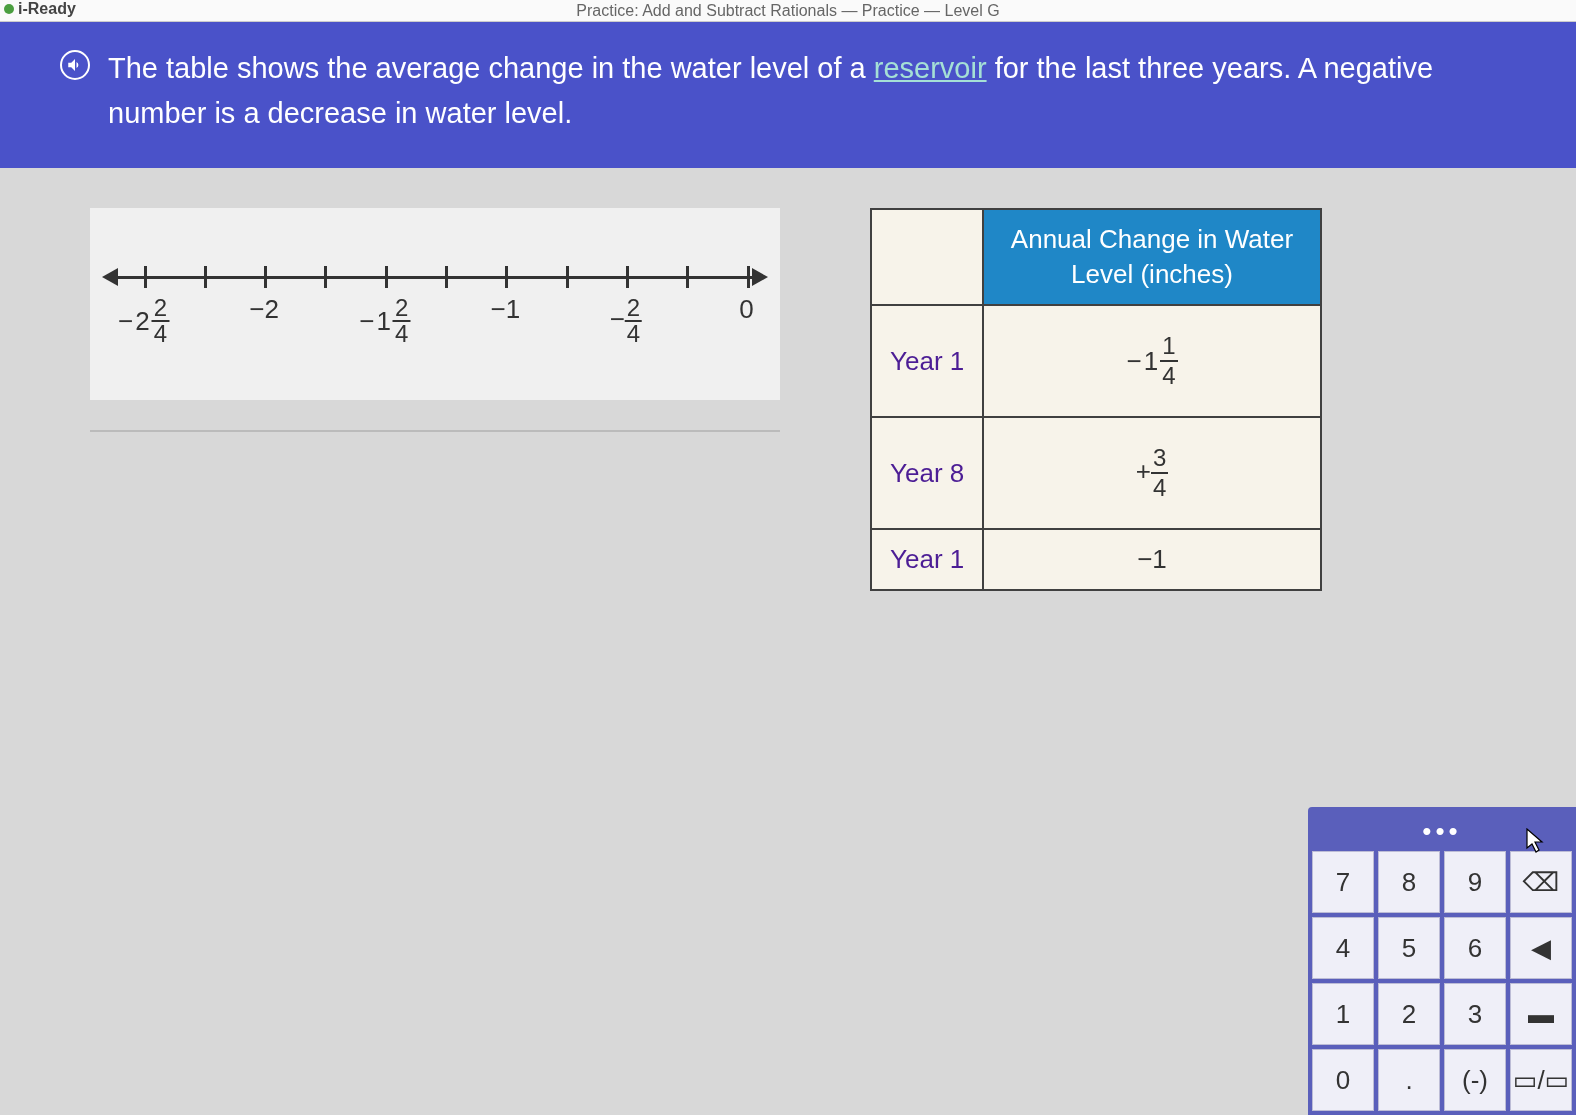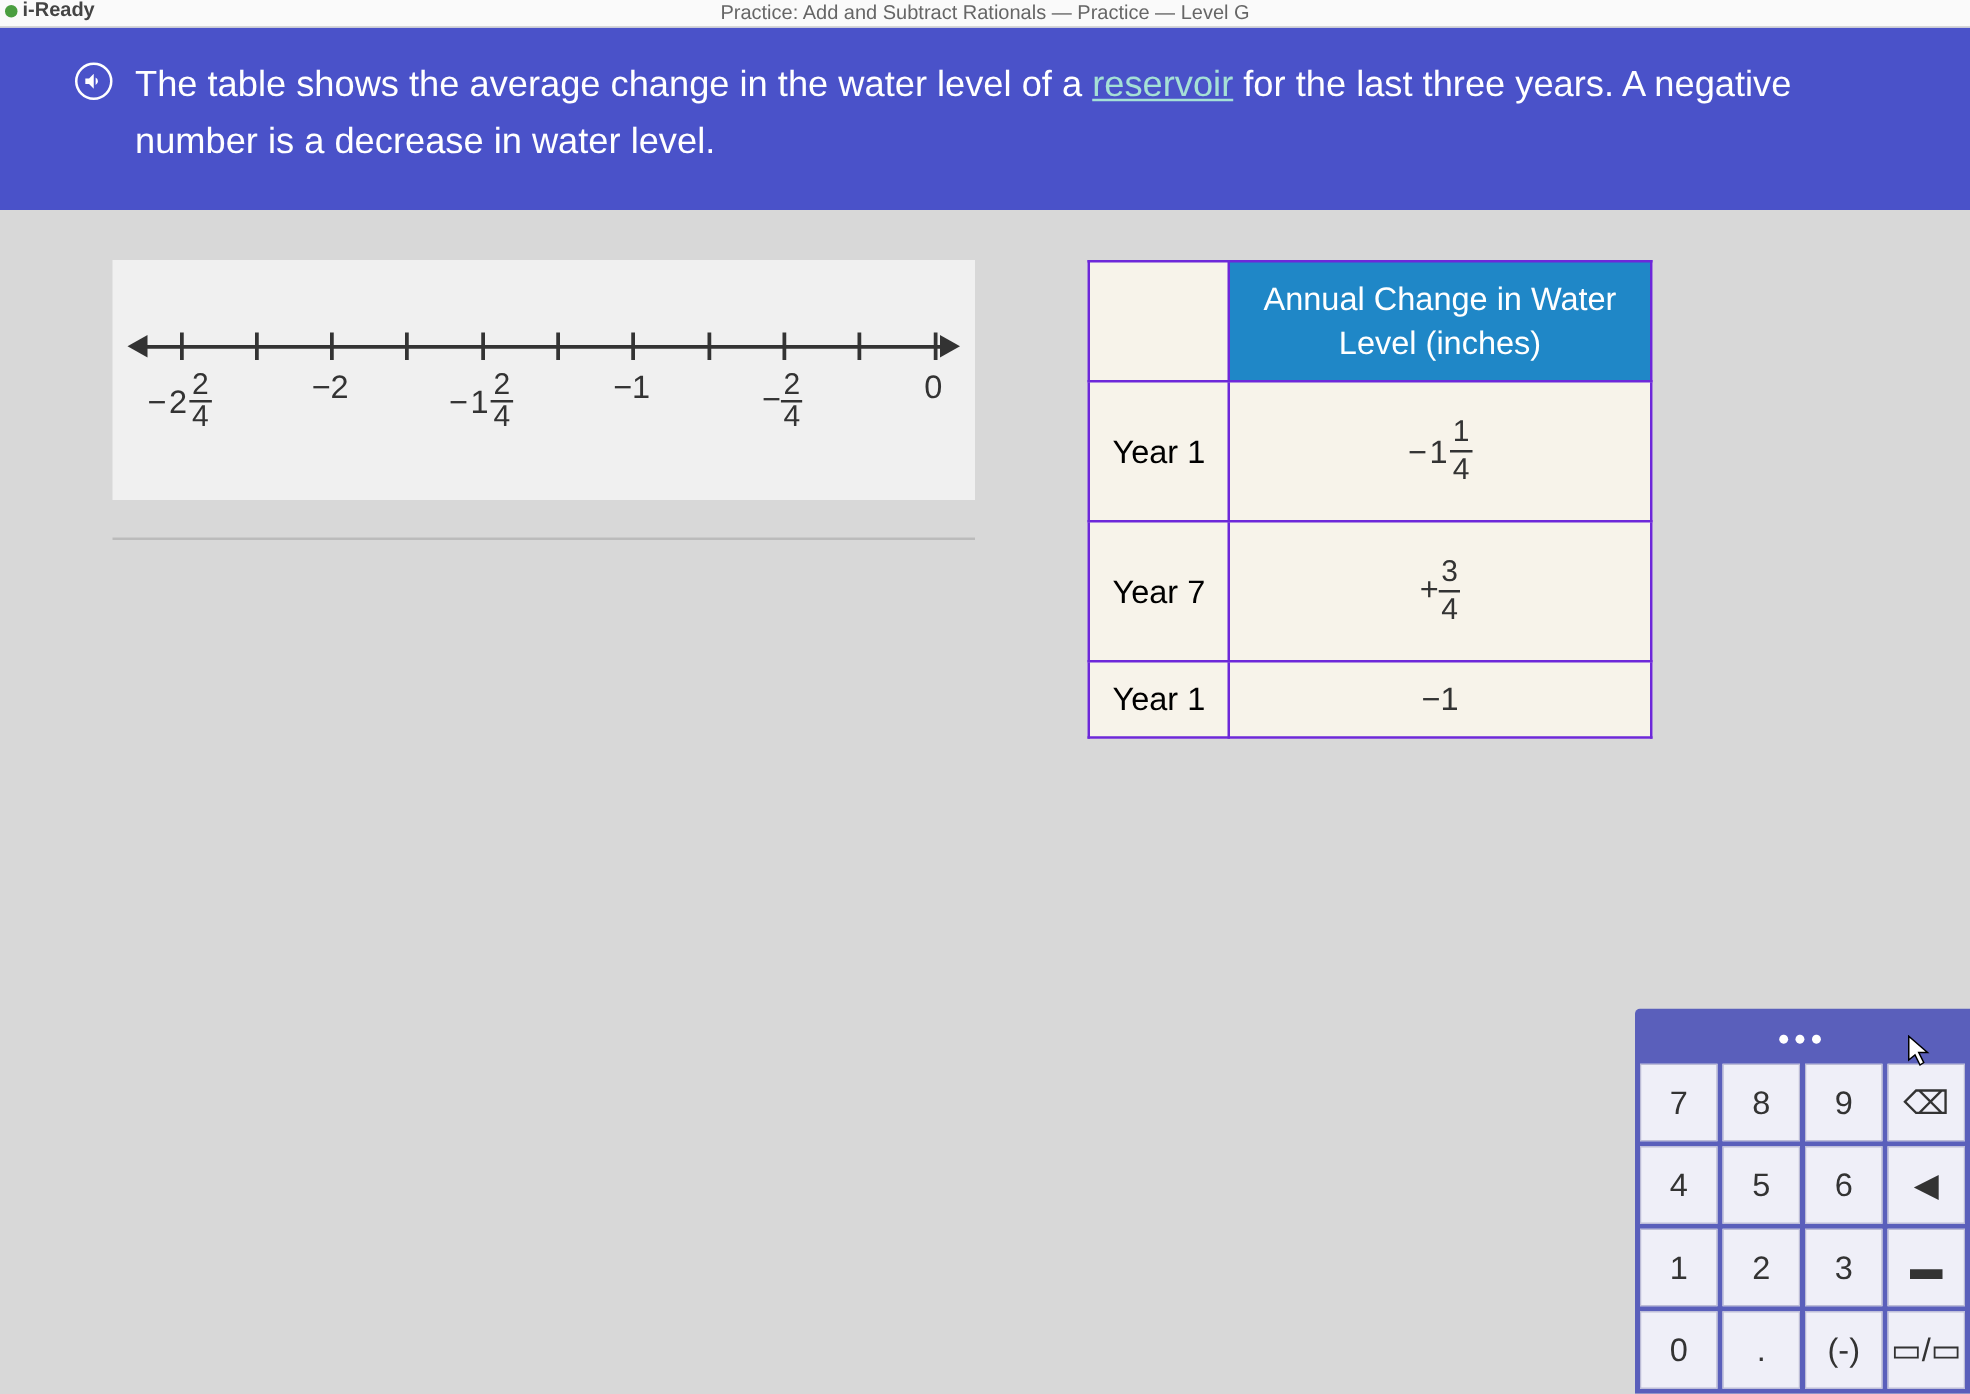--- a/index.html
+++ b/index.html
@@ -149,36 +149,36 @@
   border: 2px solid #5a7db8;
   box-shadow: inset 0 0 0 1px #fff, 0 2px 3px rgba(0,0,0,.2);
 }
 .unit-label { font-size: 27px; color: #333; }
 .right-col { }
 .data-table {
   border-collapse: collapse;
   background: #f7f3ea;
 }
 .data-table th, .data-table td {
-  border: 2px solid #6d28d9;
+  border: 2px solid #404040;
   text-align: center;
   font-size: 26px;
 }
 .data-table th.blank { width: 112px; background: #f7f3ea; height: 92px; }
 .data-table th.head {
   background: #1f87c7;
   color: #fff;
   font-weight: 500;
   width: 338px;
   padding: 12px 16px;
   line-height: 1.35;
 }
 .data-table td.year {
   padding: 26px 16px;
-  color: #000000;
+  color: #4c1d95;
   text-align: left;
   padding-left: 18px;
 }
 .data-table td.val {
   padding: 26px 10px;
   color: #333;
 }
 .data-table tr.short td { padding-top: 14px; padding-bottom: 14px; }
 .keypad {
   position: absolute;
@@ -291,21 +291,21 @@
       </tbody>
         <tbody id="table-body">
           <tr>
             <td class="year">Year 1</td>
             <td class="val"><span class="mixed">−<span class="whole">1</span><span class="frac">
                   <span class="n">1</span>
                   <span class="d">4</span>
                 </span></span></td>
           </tr>
           <tr>
-            <td class="year">Year 7</td>
+            <td class="year">Year 8</td>
             <td class="val">+<span class="frac">
                 <span class="n">3</span>
                 <span class="d">4</span>
               </span></td>
           </tr>
           <tr class="short">
             <td class="year">Year 1</td>
             <td class="val">−1</td>
           </tr>
         </tbody>

